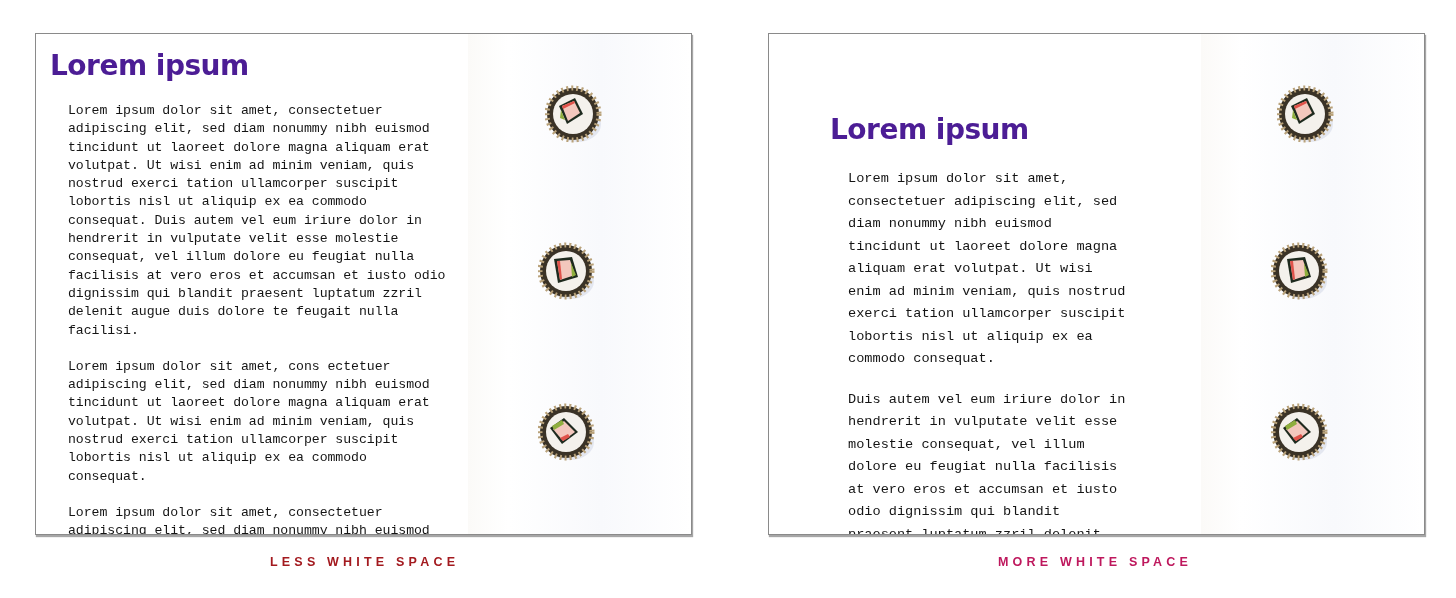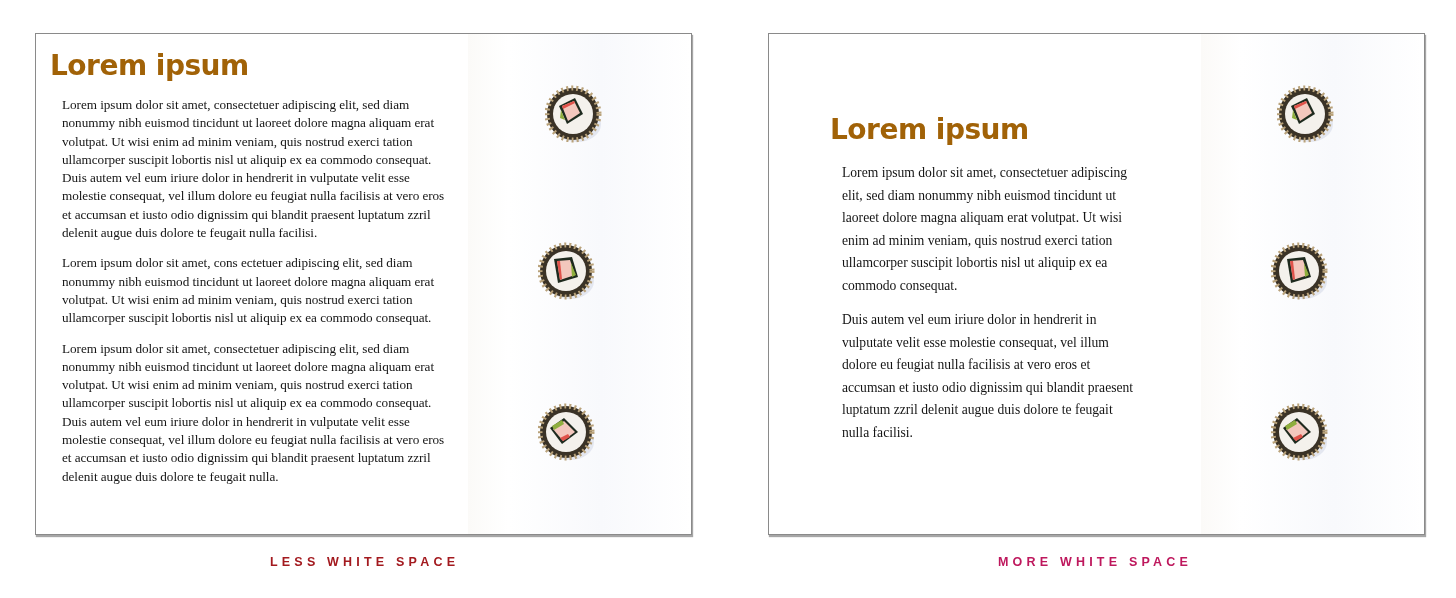--- a/index.html
+++ b/index.html
@@ -12,24 +12,24 @@
     .photo { position: absolute; top: 0; bottom: 0; width: 222px;
              background: linear-gradient(90deg, #fbfaf8 0%, #ffffff 18%, #f8f9fc 60%, #ffffff 100%); }
     .panel-left .photo { left: 432px; }
     .panel-right .photo { left: 432px; }
     .sushi { position: absolute; width: 58px; height: 62px; }
     .sushi svg { display: block; }
     .text-block { position: absolute; }
     .panel-left .text-block { left: 14px; top: 14px; width: 415px; }
     .panel-right .text-block { left: 61px; top: 76px; width: 320px; }
     h1.title { margin: 0; font-family: "DejaVu Sans", sans-serif; font-weight: bold;
-               font-size: 28px; letter-spacing: -0.5px; color: #a16207; }
+               font-size: 28px; letter-spacing: -0.5px; color: #4c1d95; }
     .panel-left h1.title { line-height: 36px; }
     .panel-right h1.title { line-height: 40px; }
-    p.body { margin: 12px; font-family: Liberation Serif, serif; color: #141414; }
+    p.body { margin: 18px; font-family: Liberation Mono, monospace; color: #141414; }
     .panel-left p.body { font-size: 13.2px; line-height: 18.3px; margin-bottom: 3px; letter-spacing: -0.05px; }
     .panel-right p.body { font-size: 13.6px; line-height: 22.5px; margin-bottom: 8px; }
     .caption { position: absolute; top: 555px; font-family: "Liberation Sans", sans-serif;
                font-weight: bold; font-size: 12.5px; letter-spacing: 4.2px; }
     .caption-left { left: 270px; }
     .caption-right { left: 998px; }
   </style>
 </head>
 <body>
 

